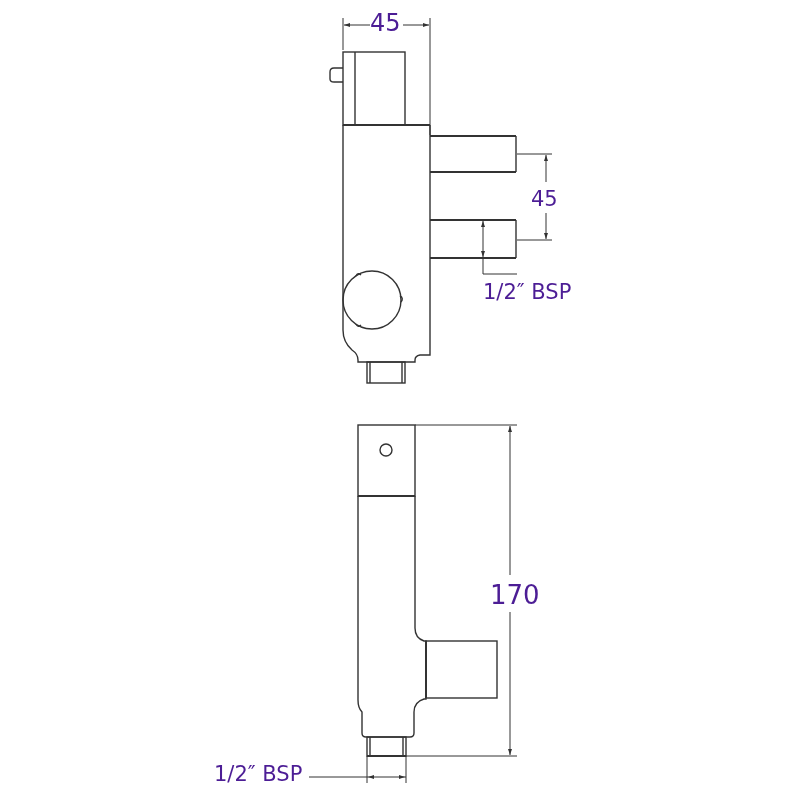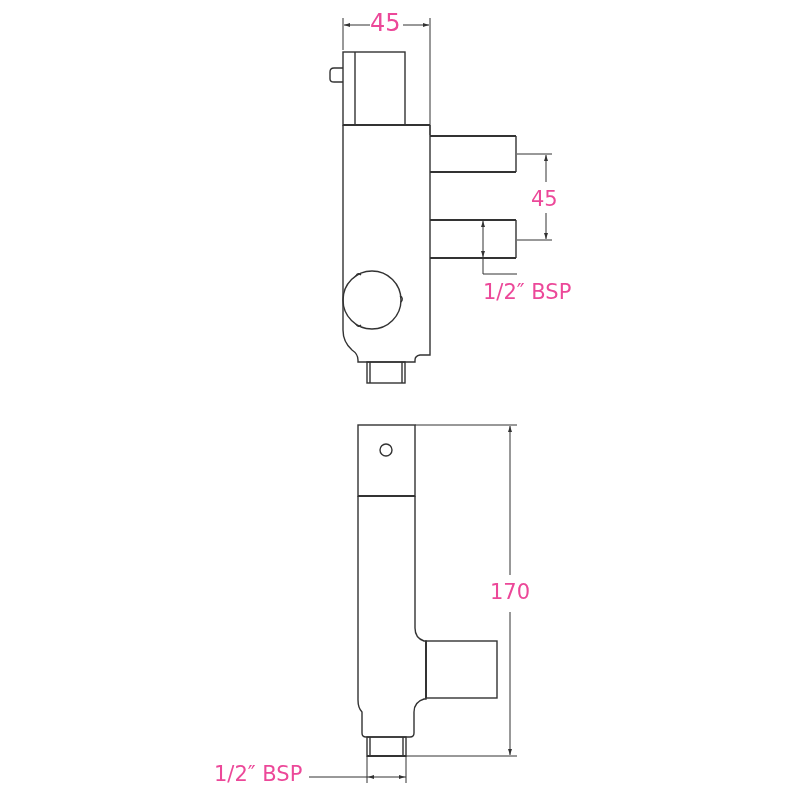--- a/index.html
+++ b/index.html
@@ -1,18 +1,18 @@
 <!DOCTYPE html>
 <html><head>
   <meta charset="utf-8">
   <style>
     html, body { margin: 0; padding: 0; background: #ffffff; }
     body { width: 800px; height: 800px; position: relative; overflow: hidden; font-family: "DejaVu Sans", sans-serif; }
     svg { position: absolute; left: 0; top: 0; }
-    .label { position: absolute; color: #ec4899; font-family: "DejaVu Sans", sans-serif; white-space: nowrap; line-height: 1; }
+    .label { position: absolute; color: #4c1d95; font-family: "DejaVu Sans", sans-serif; white-space: nowrap; line-height: 1; }
   </style>
 </head>
 <body>
 
 <svg width="800" height="800" viewBox="0 0 800 800" xmlns="http://www.w3.org/2000/svg" fill="none" stroke="#333333" stroke-width="1.4">
 
   <g>
 
     <g stroke-width="1">
       <line x1="343" y1="18" x2="343" y2="50"></line>
@@ -107,14 +107,14 @@
       <line x1="309" y1="777" x2="406" y2="777"></line>
       <polygon points="368,777 374,775 374,779" fill="#333" stroke="none"></polygon>
       <polygon points="405,777 399,775 399,779" fill="#333" stroke="none"></polygon>
     </g>
   </g>
 </svg>
 
 <div class="label" style="left:370px; top:11px; font-size:24px;">45</div>
 <div class="label" style="left:531px; top:189px; font-size:21px;">45</div>
 <div class="label" style="left:483px; top:282px; font-size:21px;">1/2″ BSP</div>
-<div class="label" style="left:490px; top:582px; font-size:21px;">170</div>
+<div class="label" style="left:490px; top:582px; font-size:26px;">170</div>
 <div class="label" style="left:214px; top:764px; font-size:21px;">1/2″ BSP</div>
 
 </body></html>

